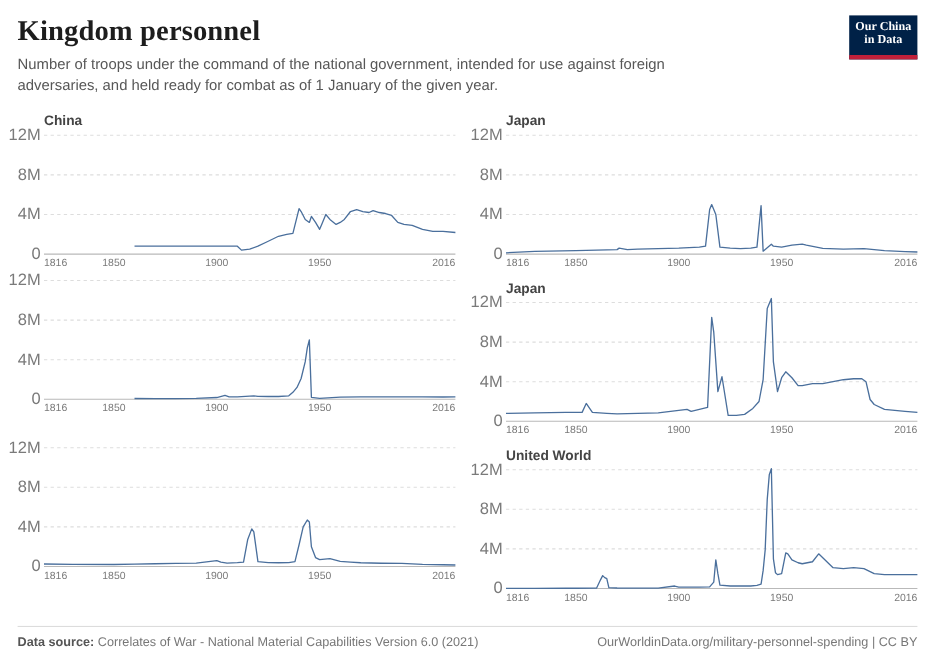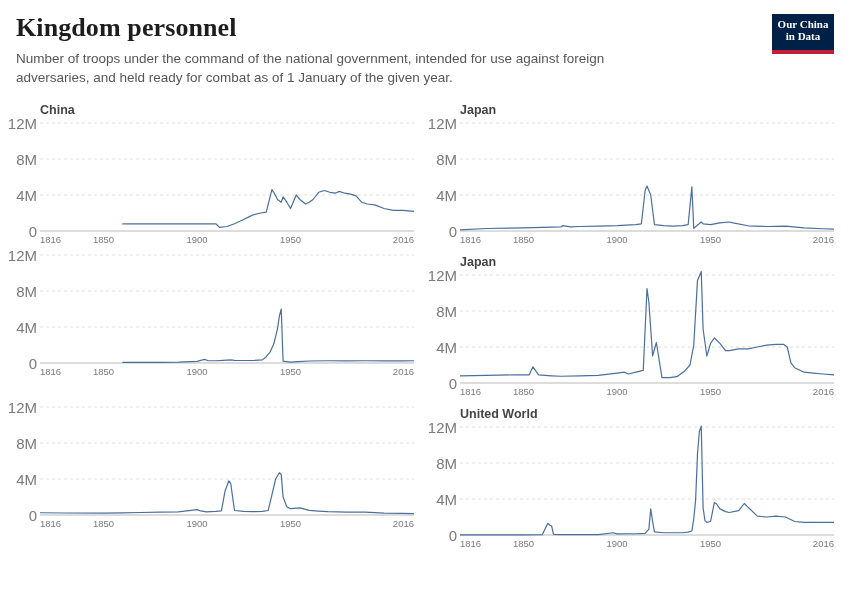--- a/index.html
+++ b/index.html
@@ -290,14 +290,25 @@
         <div class="xticks">
           <div class="xtick" style="left: 0%; transform: translateX(0px);">1816</div>
           <div class="xtick" style="left: 17%;">1850</div>
           <div class="xtick" style="left: 42%;">1900</div>
           <div class="xtick" style="left: 67%;">1950</div>
           <div class="xtick" style="left: 100%; transform: translateX(-100%);">2016</div>
         </div>
       </div>
     </div>
 
+  <div class="footer">
+    <div class="footer-left">
+      <b>Data source:</b>
+      <span>Correlates of War - National Material Capabilities Version 6.0 (2021)</span>
+    </div>
+    <div class="footer-right">
+      <span>OurWorldinData.org/military-personnel-spending</span>
+      <span>|</span>
+      <span>CC BY</span>
+    </div>
+  </div>
 
 </div>
 
 </body></html>

